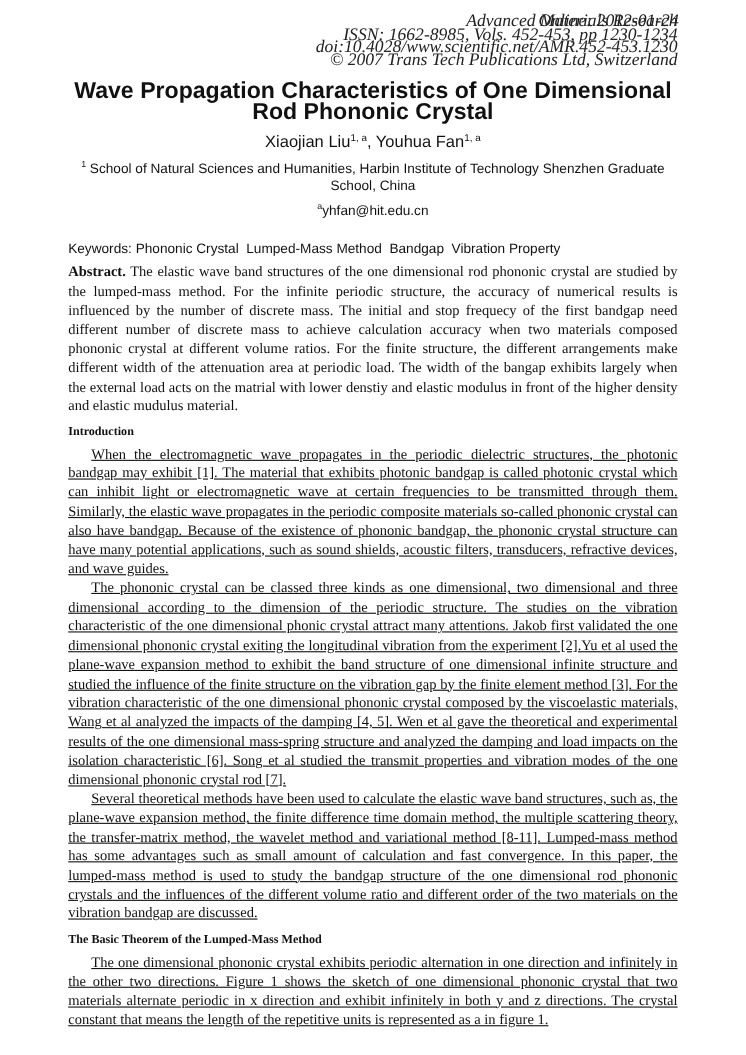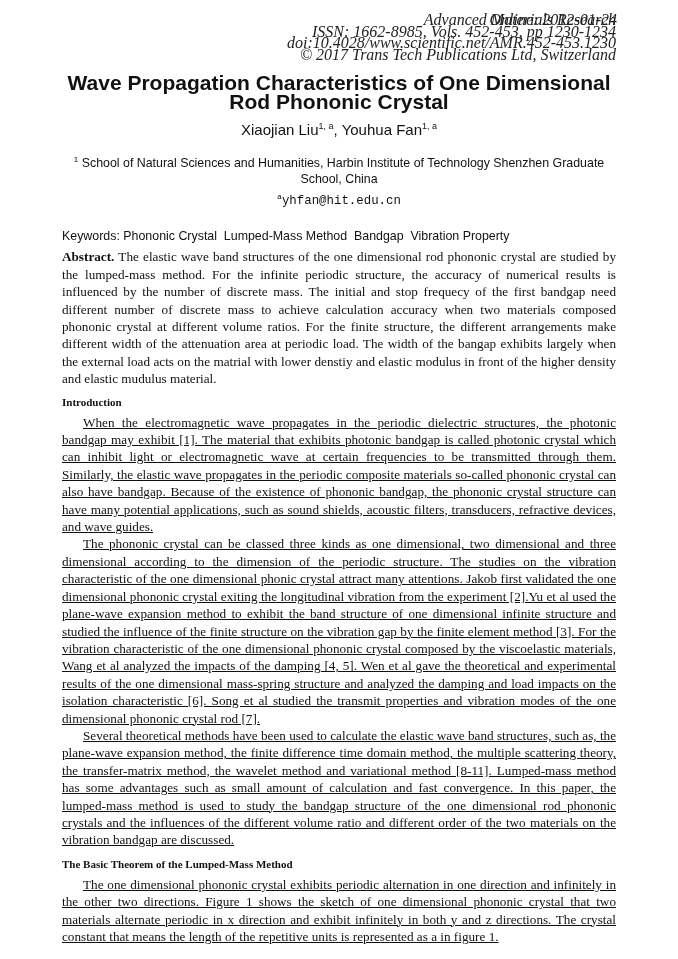--- a/index.html
+++ b/index.html
@@ -14,24 +14,24 @@
     font-family: "Liberation Sans", sans-serif; font-weight: bold; font-size: 21px;
     line-height: 19px; text-align: center; margin: 13px -8px 0 -8px;
   }
   .authors {
     font-family: "Liberation Sans", sans-serif; font-size: 15px; text-align: center;
     margin-top: 11px; line-height: 16px;
   }
   .authors sup { font-size: 9px; vertical-align: 6px; line-height: 0; }
   .affil {
     font-family: "Liberation Sans", sans-serif; font-size: 12.4px; line-height: 15.5px;
-    text-align: center; margin: 18px -8px 0 -8px;
+    text-align: center; margin: 8px -8px 0 -8px;
   }
   .affil sup { font-size: 8px; vertical-align: 5px; line-height: 0; }
-  .email { font-family: Liberation Mono, monospace; font-size: 12.4px; text-align: center; margin-top: 7px; line-height: 15px; }
+  .email { font-family: Liberation Sans, sans-serif; font-size: 12.4px; text-align: center; margin-top: 7px; line-height: 15px; }
   .email sup { font-size: 8px; vertical-align: 5px; line-height: 0; }
   .keywords { font-family: "Liberation Sans", sans-serif; font-size: 12.4px; margin-top: 20px; line-height: 15px; }
   .keywords b { font-weight: normal; }
   .body-text {
     font-family: "Liberation Serif", serif; font-size: 13.2px; line-height: 17.4px;
     text-align: justify; margin: 0;
   }
   .abstract { margin-top: 4px; }
   .abstract b { font-weight: bold; }
   .heading { font-family: "Liberation Serif", serif; font-weight: bold; font-size: 11px; line-height: 17px; margin-top: 6px; margin-bottom: 3px; }
@@ -39,21 +39,21 @@
 </style>
 </head>
 <body>
 
 <div class="page">
 
   <div class="hdr">
     <div>Advanced Materials Research</div>
     <div>ISSN: 1662-8985, Vols. 452-453, pp 1230-1234</div>
     <div>doi:10.4028/www.scientific.net/AMR.452-453.1230</div>
-    <div>© 2017 Trans Tech Publications Ltd, Switzerland</div>
+    <div>© 2007 Trans Tech Publications Ltd, Switzerland</div>
     <div class="online">Online: 2012-01-24</div>
   </div>
 
   <div class="title">Wave Propagation Characteristics of One Dimensional Rod Phononic Crystal</div>
 
   <div class="authors">
     <span>Xiaojian Liu</span><sup>1, a</sup><span>, </span><span>Youhua Fan</span><sup>1, a</sup>
   </div>
 
   <div class="affil">

